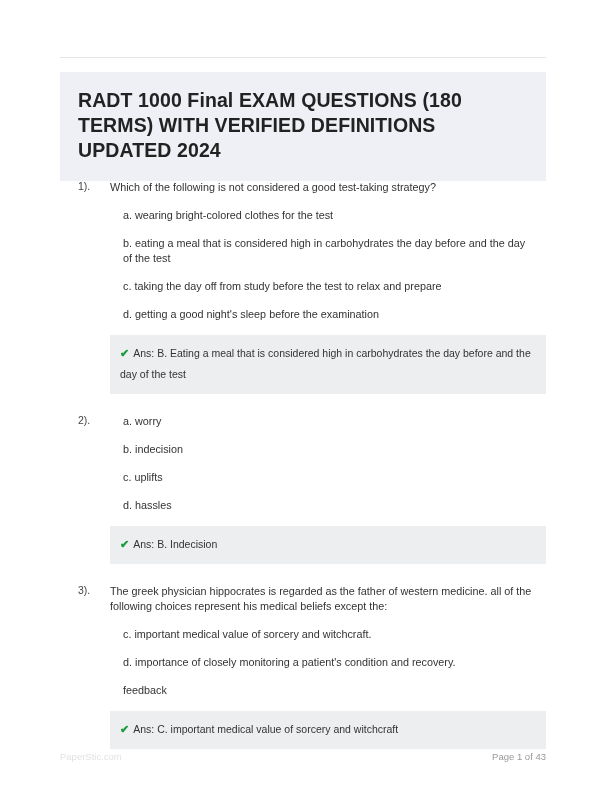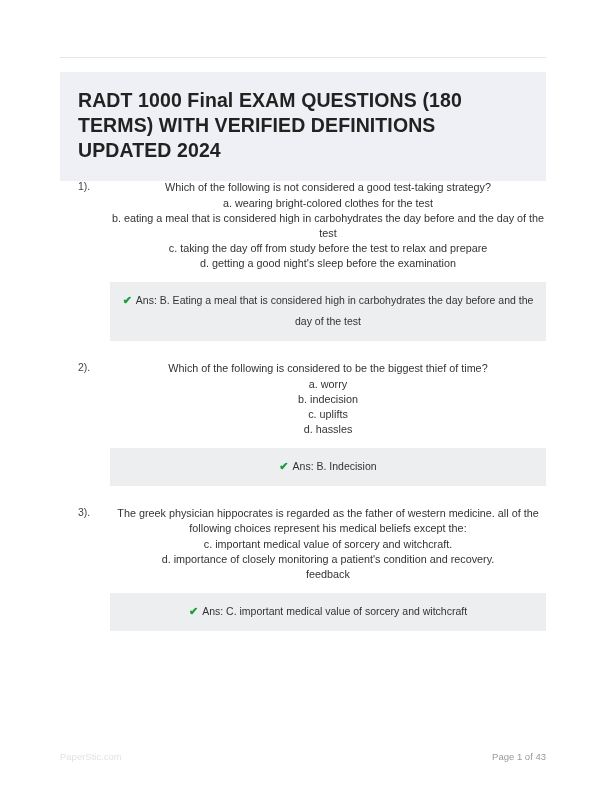--- a/index.html
+++ b/index.html
@@ -62,33 +62,32 @@
     position: absolute;
     left: 18px;
     top: 0;
     width: 28px;
     text-align: left;
     font-size: 10.5px;
     color: #444444;
   }
   .qbody {
     margin-left: 50px;
-    text-align: center;
   }
   .qtext {
     font-size: 10.8px;
     line-height: 15px;
     color: #333333;
     margin: 0 0 1px 0;
   }
   .choice {
     font-size: 10.8px;
     line-height: 15px;
     color: #333333;
-    margin: 0;
+    margin: 13px;
   }
   .answer {
     background: #eceef0;
     margin-top: 11px;
     padding: 8px 10px 9px 10px;
     font-size: 10.5px;
     line-height: 21px;
     color: #333333;
     display: block;
   }
@@ -142,21 +141,20 @@
         <p class="choice">d. getting a good night's sleep before the examination</p>
         <div class="answer">
           <span class="check">✔</span><span class="ans-text">Ans: B. Eating a meal that is considered high in carbohydrates the day before and the day of the test</span>
         </div>
       </div>
     </div>
 
     <div class="qblock">
       <div class="qnum">2).</div>
       <div class="qbody">
-        <p class="qtext">Which of the following is considered to be the biggest thief of time?</p>
         <p class="choice">a. worry</p>
         <p class="choice">b. indecision</p>
         <p class="choice">c. uplifts</p>
         <p class="choice">d. hassles</p>
         <div class="answer">
           <span class="check">✔</span><span class="ans-text">Ans: B. Indecision</span>
         </div>
       </div>
     </div>
 

